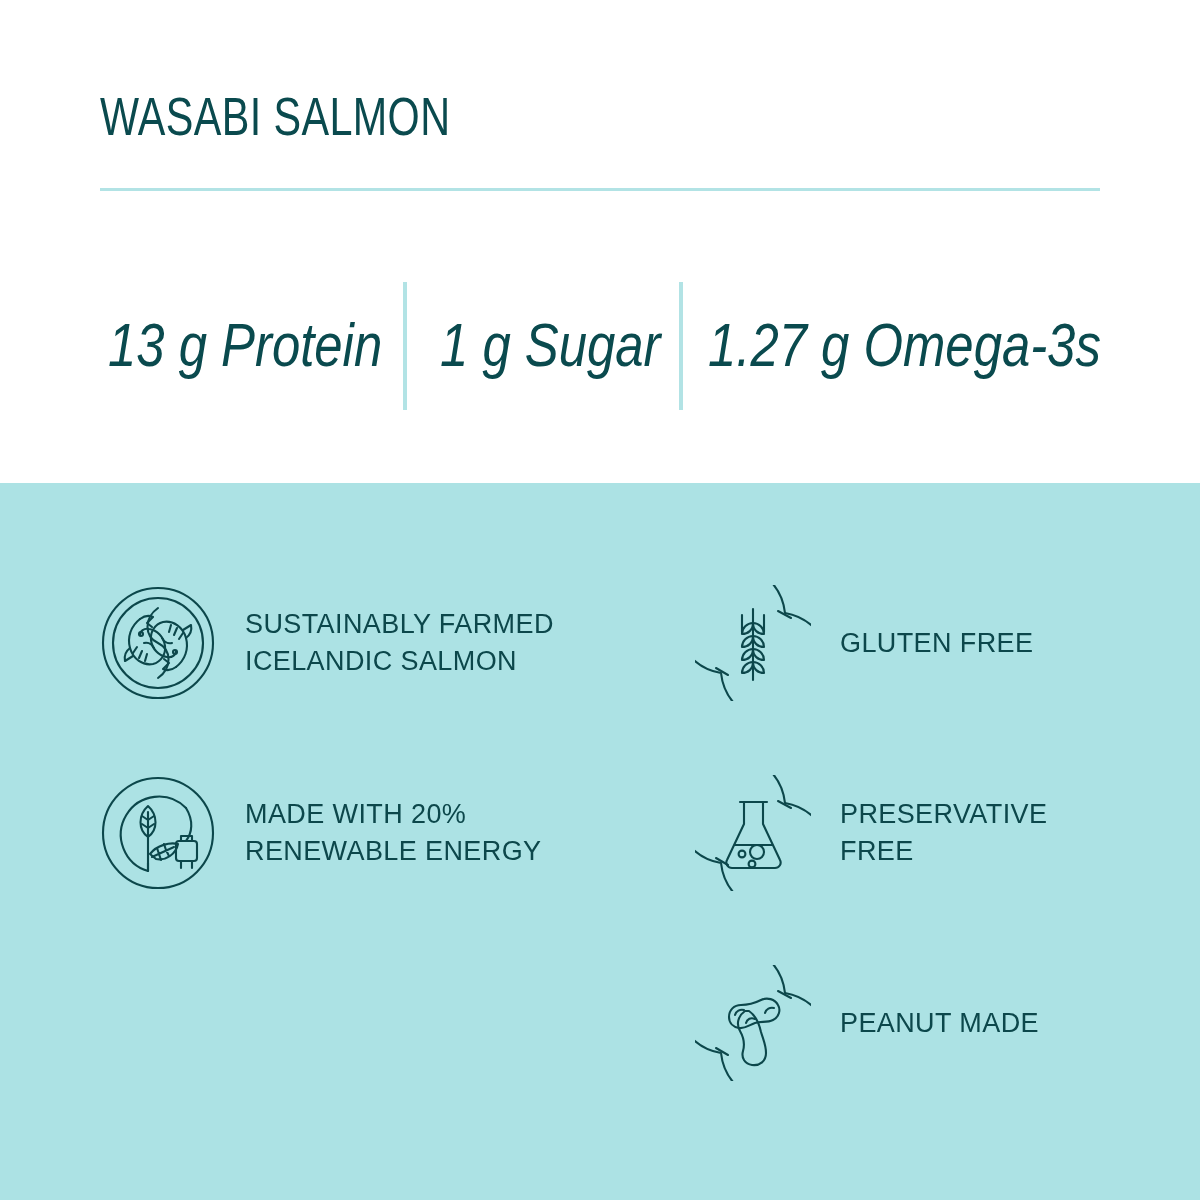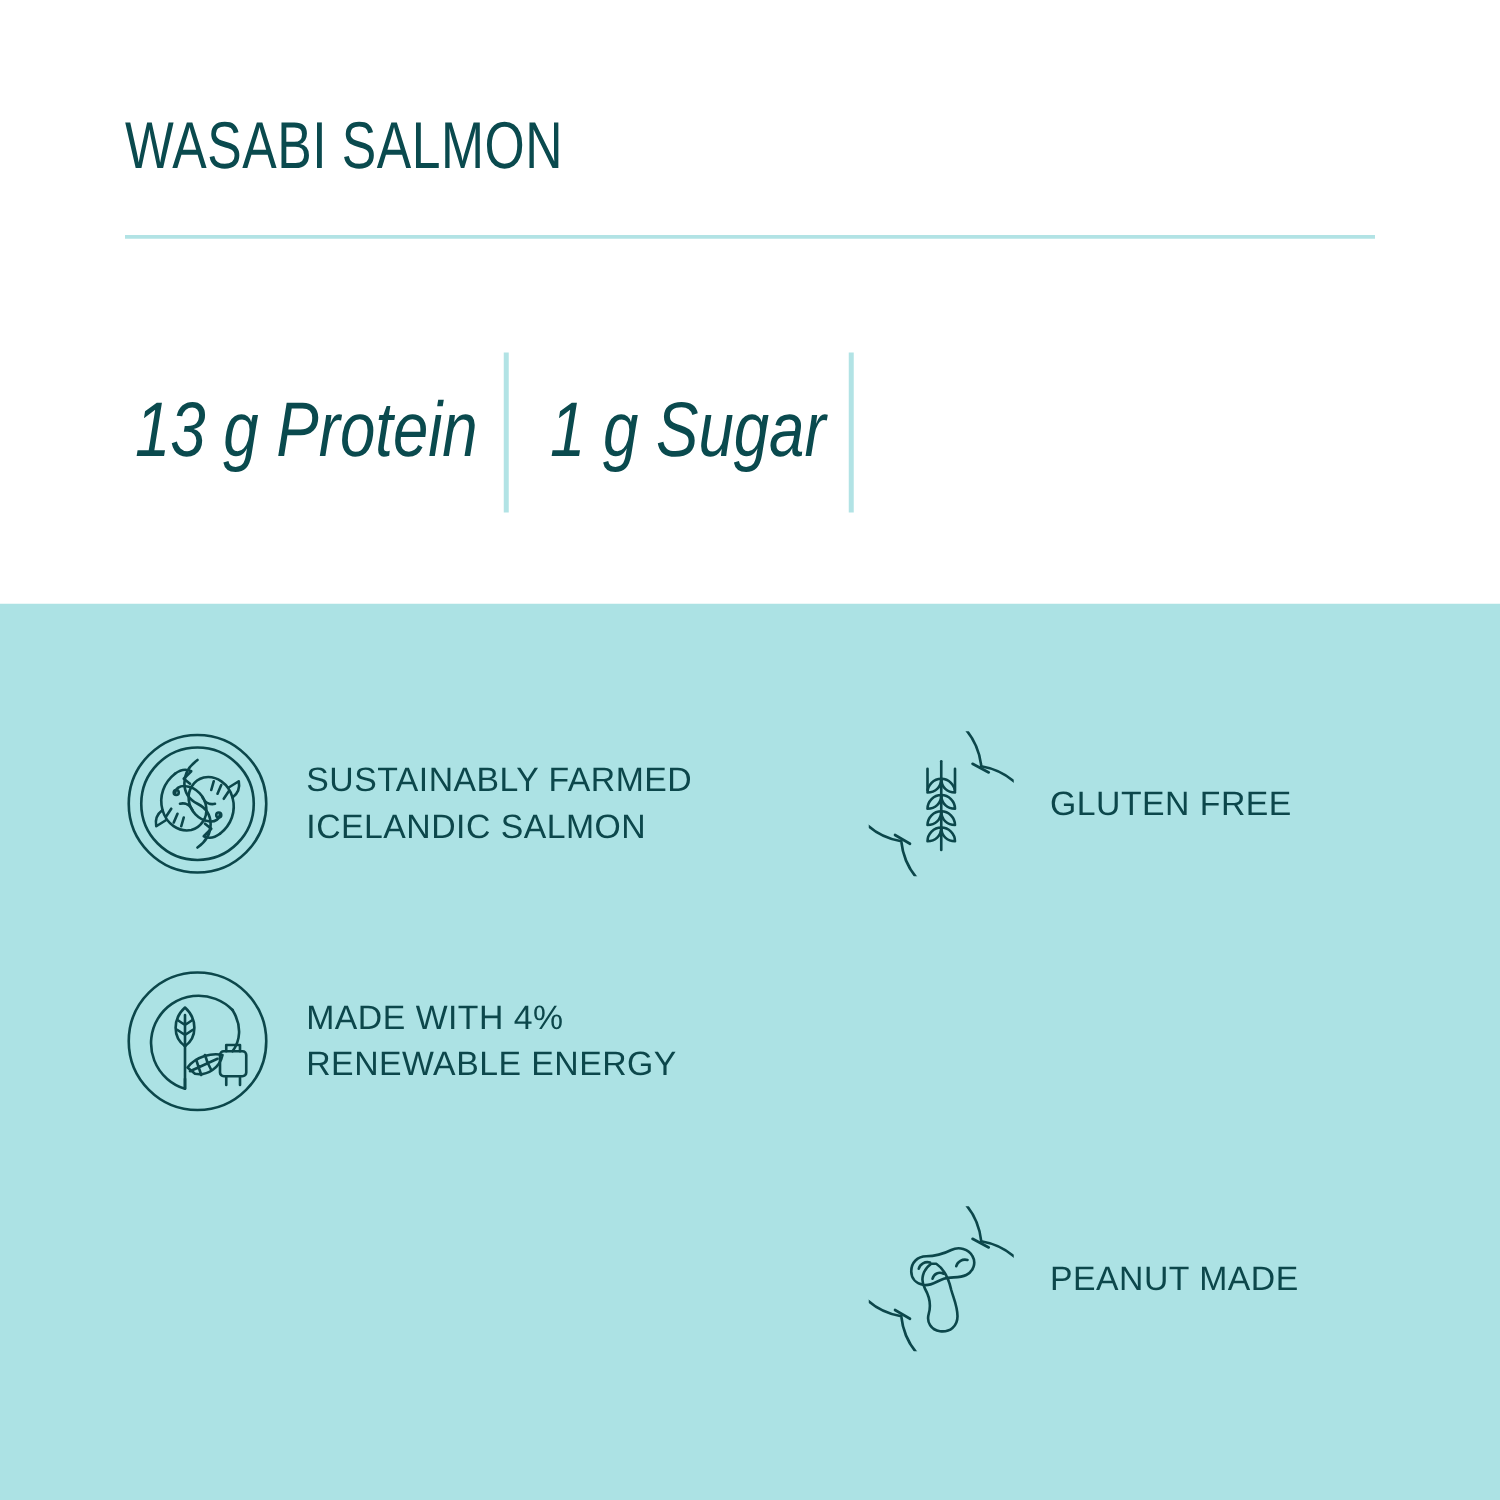--- a/index.html
+++ b/index.html
@@ -112,20 +112,23 @@
     </div>
 
     <div class="stat-divider div-1"></div>
 
     <div class="stat stat-sugar">
       <span class="stat-text">1 g Sugar</span>
     </div>
 
     <div class="stat-divider div-2"></div>
 
+    <div class="stat stat-omega">
+      <span class="stat-text">1.27 g Omega-3s</span>
+    </div>
 
   </div>
 </div>
 
 <div class="badge-panel">
 
   <div class="badge badge-col-left badge-row-1">
     <span class="badge-icon">
       <svg viewBox="0 0 116 116" fill="none" stroke="#0c474b" stroke-width="2.1" stroke-linecap="round" stroke-linejoin="round">
         <circle cx="58" cy="58" r="55"></circle>
@@ -191,24 +194,42 @@
         <path d="M50 79 C57 70 70 67 78 69 C76 79 66 86 56 84 Z"></path>
         <path d="M74 72 L52 82 M66 75 L64 69 M66 75 L69 81 M59 79 L57 73 M59 79 L61 85"></path>
 
         <path d="M86 33 C94 46 92 58 86 66"></path>
 
         <rect x="76" y="66" width="21" height="20" rx="3"></rect>
         <path d="M81 66 L81 61 L92 61 L92 66"></path>
         <path d="M81 86 L81 93 M92 86 L92 93"></path>
       </svg>
     </span>
-    <span class="badge-label">MADE WITH 4%
+    <span class="badge-label">MADE WITH 20%
 RENEWABLE ENERGY</span>
   </div>
 
+  <div class="badge badge-col-right badge-row-2">
+    <span class="badge-icon">
+      <svg viewBox="0 0 116 116" fill="none" stroke="#0c474b" stroke-width="2.1" stroke-linecap="round" stroke-linejoin="round">
+        <path d="M90 28 A55 55 0 1 0 26 88 A55 55 0 1 0 90 28"></path>
+        <path d="M83 26 L96 33"></path>
+        <path d="M21 83 L33 90"></path>
+
+        <path d="M45 27 L72 27"></path>
+        <path d="M49 27 L49 49 L32 85 C30 89 33 93 37 93 L80 93 C84 93 87 89 85 85 L68 49 L68 27"></path>
+        <path d="M40 70 L77 70"></path>
+        <circle cx="62" cy="77" r="7"></circle>
+        <circle cx="47" cy="79" r="3.4"></circle>
+        <circle cx="57" cy="89" r="3.4"></circle>
+      </svg>
+    </span>
+    <span class="badge-label">PRESERVATIVE
+FREE</span>
+  </div>
 
 
   <div class="badge badge-col-right badge-row-3">
     <span class="badge-icon">
       <svg viewBox="0 0 116 116" fill="none" stroke="#0c474b" stroke-width="2.1" stroke-linecap="round" stroke-linejoin="round">
         <path d="M90 28 A55 55 0 1 0 26 88 A55 55 0 1 0 90 28"></path>
         <path d="M83 26 L96 33"></path>
         <path d="M21 83 L33 90"></path>
 
         <path d="M46 40 C39 40 34 45 34 52 C34 58 38 62 44 63 C50 64 54 60 60 58

